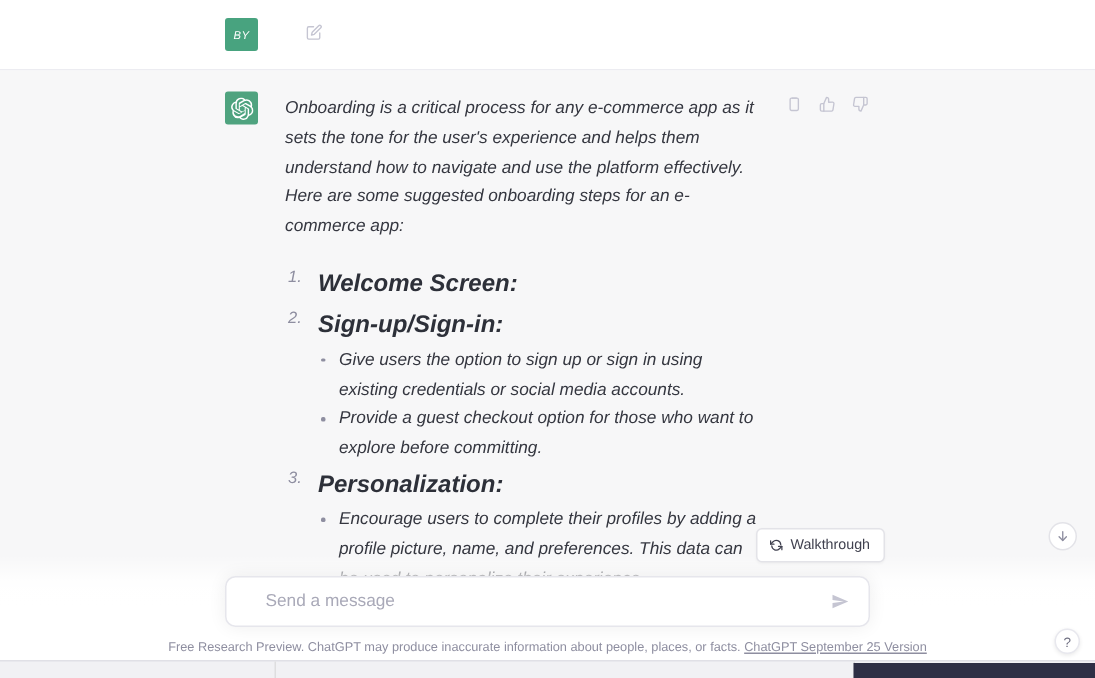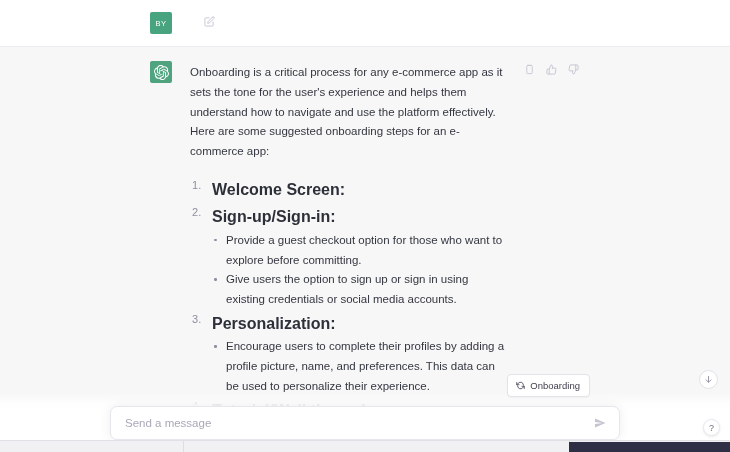--- a/index.html
+++ b/index.html
@@ -33,20 +33,21 @@
     border-bottom: 1px solid #ececf1;
   }
   .msg-row.user { background: #ffffff; }
   .msg-row.assistant { background: #f7f7f8; }
 
   .msg-inner {
     display: flex;
     width: 430px;
     padding: 12px 0 12px 0;
     position: relative;
+    font-style: italic;
   }
   .msg-row.assistant .msg-inner { padding-top: 14px; padding-bottom: 14px; }
 
   .avatar {
     width: 22px;
     height: 22px;
     min-width: 22px;
     border-radius: 2px;
     display: flex;
     align-items: center;
@@ -197,28 +198,28 @@
     cursor: pointer;
     color: #8e8ea0;
   }
   .scroll-down-btn svg { width: 9px; height: 9px; display: block; }
 
   .composer-center {
     display: flex;
     justify-content: center;
   }
   .composer-box {
-    width: 510px;
+    width: 430px;
     background: #ffffff;
     border: 1px solid #e6e6ec;
     border-radius: 7px;
     box-shadow: 0 0 12px rgba(0,0,0,0.07);
     display: flex;
     align-items: center;
-    padding: 9px 12px 9px 14px;
+    padding: 9px 12px 9px 26px;
   }
   .composer-input {
     flex: 1;
     border: none;
     outline: none;
     font-family: "Liberation Sans", sans-serif;
     font-size: 11.5px;
     color: #40414f;
     background: transparent;
   }
@@ -321,22 +322,22 @@
       <div class="msg-body">
         <p>Onboarding is a critical process for any e-commerce app as it sets the tone for the user's experience and helps them understand how to navigate and use the platform effectively. Here are some suggested onboarding steps for an e-commerce app:</p>
 
         <ol class="steps">
           <li>
             <span class="step-title">Welcome Screen:</span>
           </li>
           <li>
             <span class="step-title">Sign-up/Sign-in:</span>
             <ul class="bullets">
+              <li>Give users the option to sign up or sign in using existing credentials or social media accounts.</li>
               <li>Provide a guest checkout option for those who want to explore before committing.</li>
-              <li>Give users the option to sign up or sign in using existing credentials or social media accounts.</li>
             </ul>
           </li>
           <li>
             <span class="step-title">Personalization:</span>
             <ul class="bullets">
               <li>Encourage users to complete their profiles by adding a profile picture, name, and preferences. This data can be used to personalize their experience.</li>
             </ul>
           </li>
           <li>
             <span class="step-title">Tutorial/Walkthrough:</span>
@@ -378,21 +379,21 @@
   <div class="regen-wrap">
     <div class="regen-btn">
       <span>
         <svg viewBox="0 0 24 24" fill="none" stroke="currentColor" stroke-width="2.2" stroke-linecap="round" stroke-linejoin="round">
           <path d="M20 11A8 8 0 0 0 6.3 5.7L2 10"></path>
           <path d="M2 4v6h6"></path>
           <path d="M4 13a8 8 0 0 0 13.7 5.3L22 14"></path>
           <path d="M22 20v-6h-6"></path>
         </svg>
       </span>
-      <span>Onboarding</span>
+      <span>Walkthrough</span>
     </div>
   </div>
 
   <div class="scroll-down-btn">
     <span>
       <svg viewBox="0 0 24 24" fill="none" stroke="currentColor" stroke-width="2.4" stroke-linecap="round" stroke-linejoin="round">
         <path d="M12 4v15"></path>
         <path d="M5.5 13L12 19.5 18.5 13"></path>
       </svg>
     </span>
@@ -402,20 +403,24 @@
     <div class="composer-box">
       <input class="composer-input" type="text" placeholder="Send a message" style="">
       <div class="send-btn">
         <svg viewBox="0 0 24 24" fill="currentColor">
           <path d="M2 21l21-9L2 3v7l15 2-15 2z"></path>
         </svg>
       </div>
     </div>
   </div>
 
+  <div class="footer-note">
+    <span>Free Research Preview. ChatGPT may produce inaccurate information about people, places, or facts.</span>
+    <a href="#">ChatGPT September 25 Version</a>
+  </div>
 </div>
 
 <div class="help-btn">?</div>
 
 <div id="hscrollbar">
   <div class="hscroll-tick" style="left:25%"></div>
   <div class="hscroll-tick" style="left:78%"></div>
   <div id="hscroll-thumb"></div>
 </div>
 

